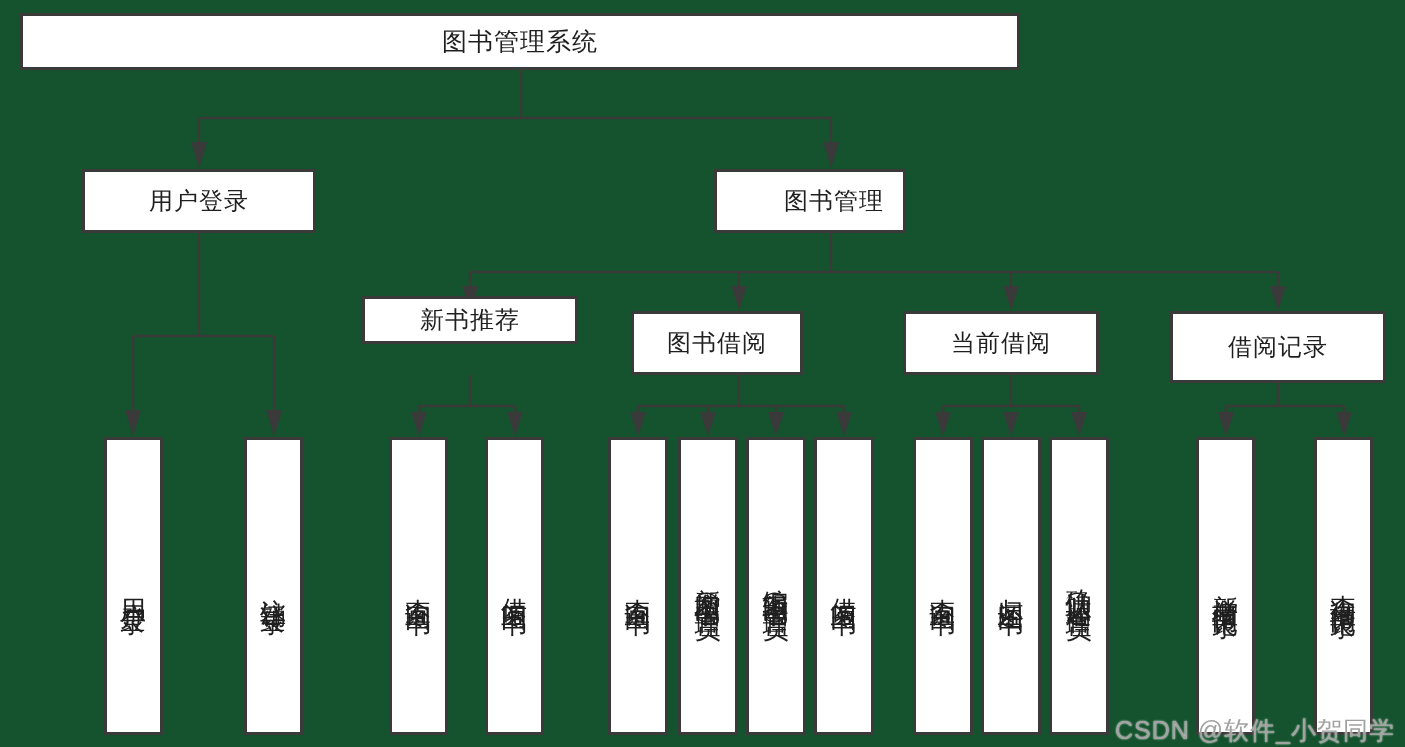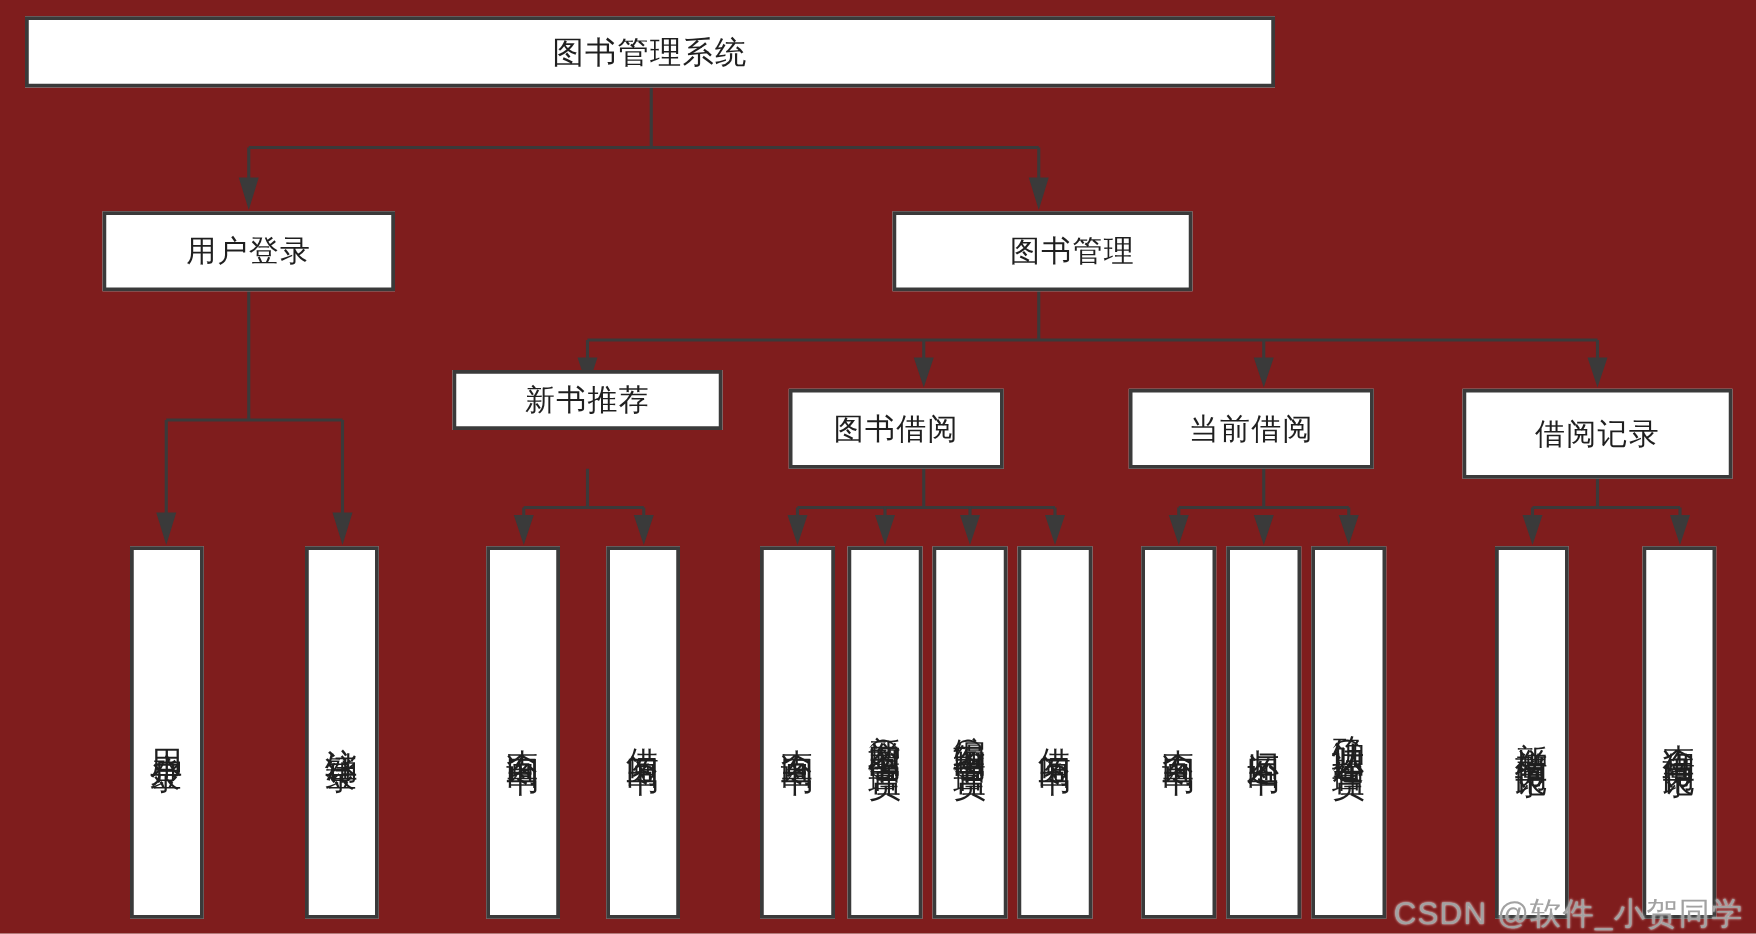--- a/index.html
+++ b/index.html
@@ -7,21 +7,21 @@
     padding: 0;
     background: #ffffff;
   }
   body {
     font-family: "Liberation Sans", "DejaVu Sans", sans-serif;
   }
   #canvas {
     position: relative;
     width: 1405px;
     height: 747px;
-    background: #7f1d1d;
+    background: #14532d;
     overflow: hidden;
   }
   #connector-svg {
     position: absolute;
     left: 0; top: 0;
     width: 1405px;
     height: 747px;
     pointer-events: none;
   }
   #connector-svg path {
@@ -151,21 +151,21 @@
     </g>
   </svg>
 
   <div class="node h-node root-node" style="left:20px; top:13px; width:1000px; height:57px;">
     <span>图书管理系统</span>
   </div>
 
   <div class="node h-node" style="left:82px; top:169px; width:234px; height:64px;">
     <span>用户登录</span>
   </div>
-  <div class="node h-node" style="left:714px; top:169px; width:240px; height:64px;padding-left:48px;">
+  <div class="node h-node" style="left:714px; top:169px; width:192px; height:64px;padding-left:48px;">
     <span>图书管理</span>
   </div>
 
   <div class="node h-node" style="left:362px; top:296px; width:216px; height:48px;font-family:Liberation Mono, monospace;">
     <span>新书推荐</span>
   </div>
   <div class="node h-node" style="left:631px; top:311px; width:172px; height:64px;">
     <span>图书借阅</span>
   </div>
   <div class="node h-node" style="left:903px; top:311px; width:196px; height:64px;">

